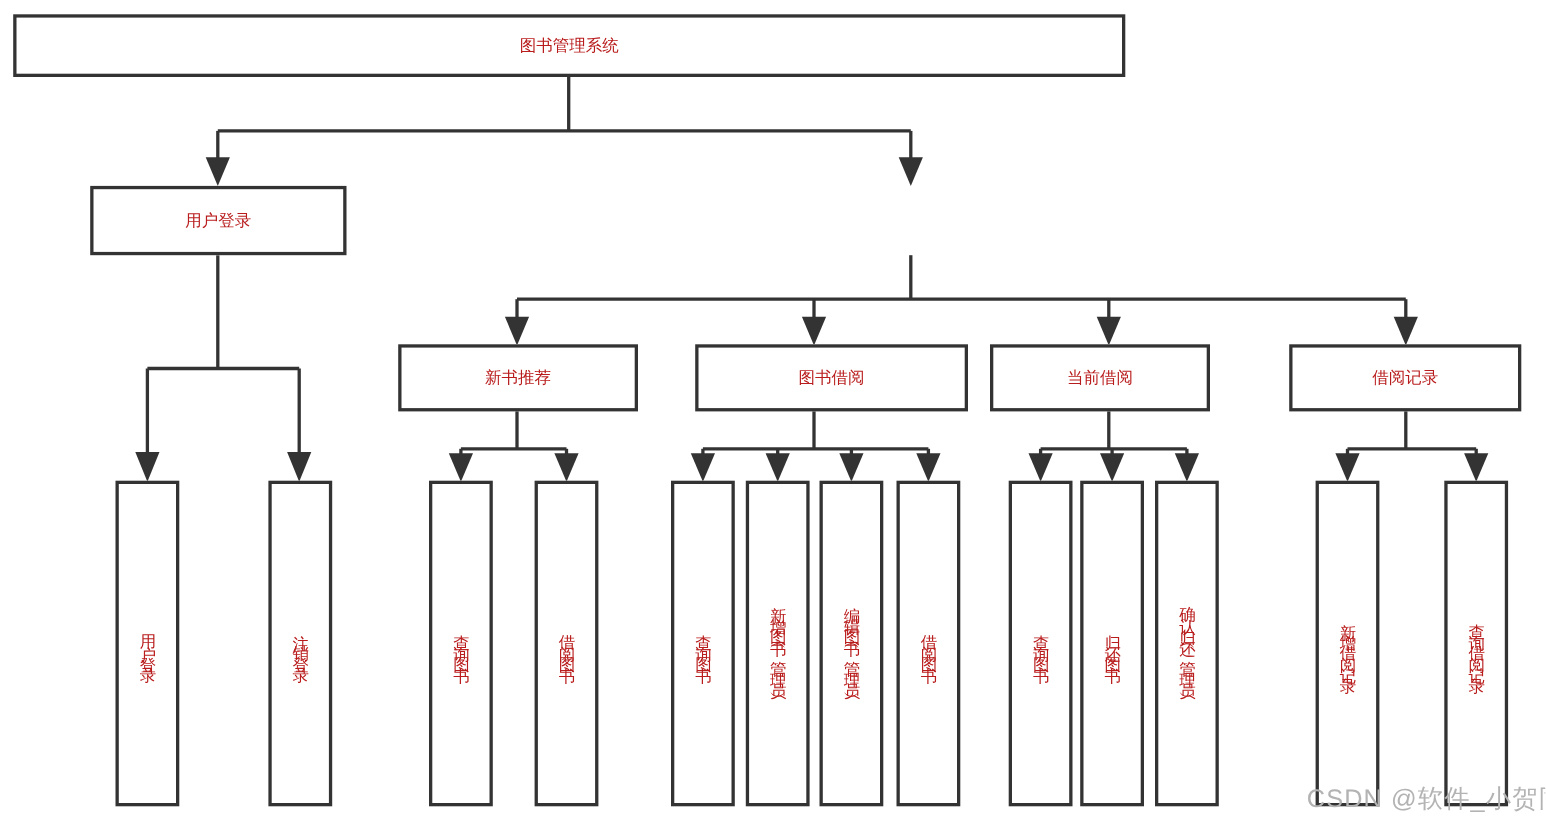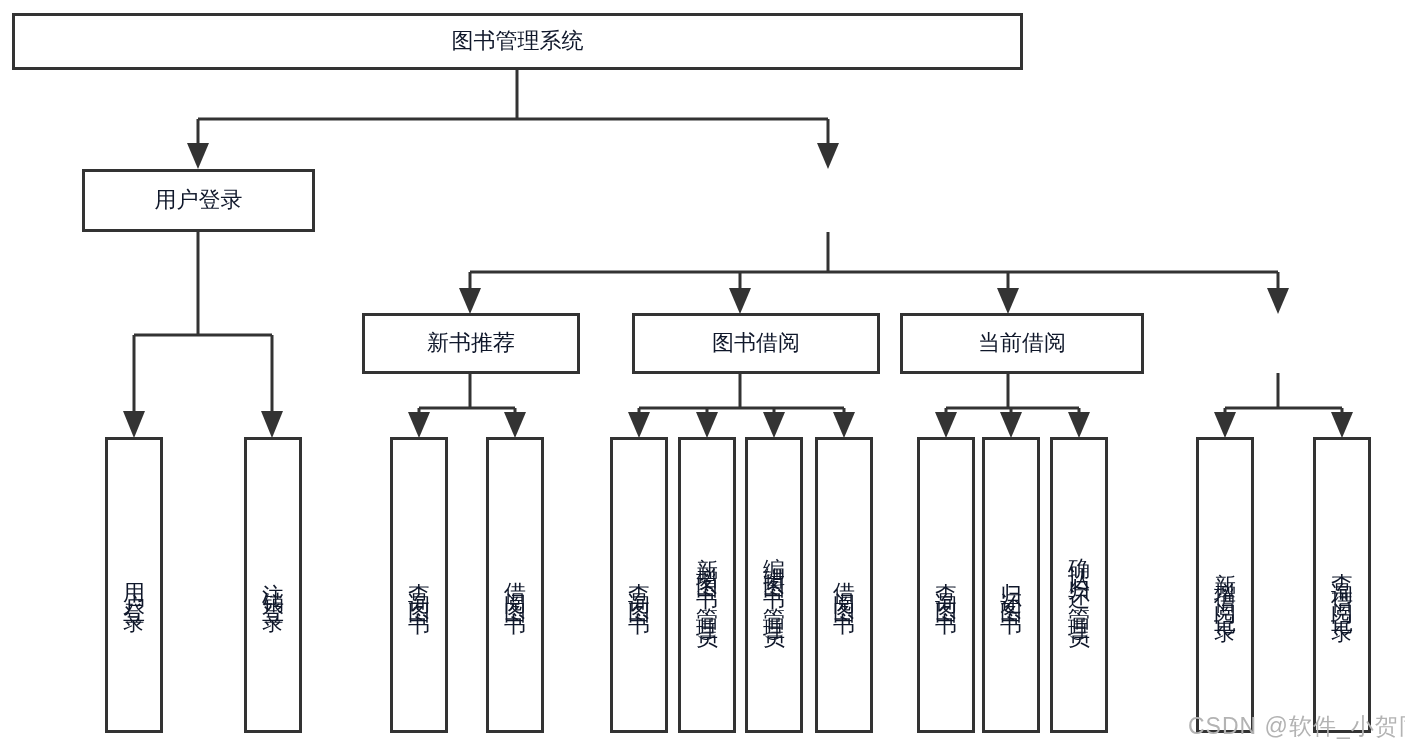--- a/index.html
+++ b/index.html
@@ -21,40 +21,40 @@
     position: absolute;
     box-sizing: border-box;
     background: #ffffff;
     border: 3px solid #333333;
     display: flex;
     align-items: center;
     justify-content: center;
     z-index: 2;
   }
   .label {
-    font-size: 22px;
-    color: #0f172a;
+    font-size: 15px;
+    color: #b91c1c;
     white-space: nowrap;
     line-height: 1.2;
     text-align: center;
   }
   .leaf .label {
     writing-mode: vertical-lr;
     text-orientation: mixed;
     letter-spacing: 10px;
     line-height: 1;
     white-space: normal;
   }
   
   #node-root            { left: 12px;   top: 13px;  width: 1011px; height: 57px; }
   #node-user-login      { left: 82px;   top: 169px; width: 233px;  height: 63px; }
   #node-book-management { left: 712px;  top: 168px; width: 233px;  height: 64px; }
   #node-new-book-recommend { left: 362px;  top: 313px; width: 218px; height: 61px; }
   #node-book-borrowing     { left: 632px;  top: 313px; width: 248px; height: 61px; }
-  #node-current-borrowing  { left: 900px;  top: 313px; width: 244px; height: 61px; font-family: Liberation Serif, serif; }
+  #node-current-borrowing  { left: 900px;  top: 313px; width: 200px; height: 61px; font-family: Liberation Serif, serif; }
   #node-borrowing-records  { left: 1172px; top: 313px; width: 211px; height: 61px; }
   .leaf { top: 437px; width: 58px; height: 296px; }
   #leaf-user-login        { left: 105px; }
   #leaf-logout            { left: 244px; }
   #leaf-rec-query-books   { left: 390px; }
   #leaf-rec-borrow-books  { left: 486px; }
   #leaf-bb-query-books    { left: 610px; }
   #leaf-bb-add-books      { left: 678px; }
   #leaf-bb-edit-books     { left: 745px; }
   #leaf-bb-borrow-books   { left: 815px; }
@@ -158,20 +158,23 @@
 
   <div class="box" id="node-new-book-recommend">
     <span class="label">新书推荐</span>
   </div>
   <div class="box" id="node-book-borrowing">
     <span class="label">图书借阅</span>
   </div>
   <div class="box" id="node-current-borrowing">
     <span class="label">当前借阅</span>
   </div>
+  <div class="box" id="node-borrowing-records">
+    <span class="label">借阅记录</span>
+  </div>
 
   <div class="box leaf" id="leaf-user-login">
     <span class="label">用户登录</span>
   </div>
   <div class="box leaf" id="leaf-logout">
     <span class="label">注销登录</span>
   </div>
   <div class="box leaf" id="leaf-rec-query-books">
     <span class="label">查询图书</span>
   </div>

